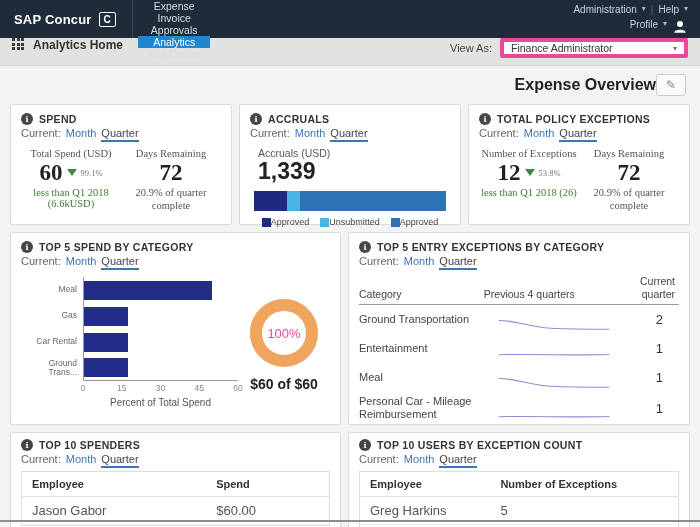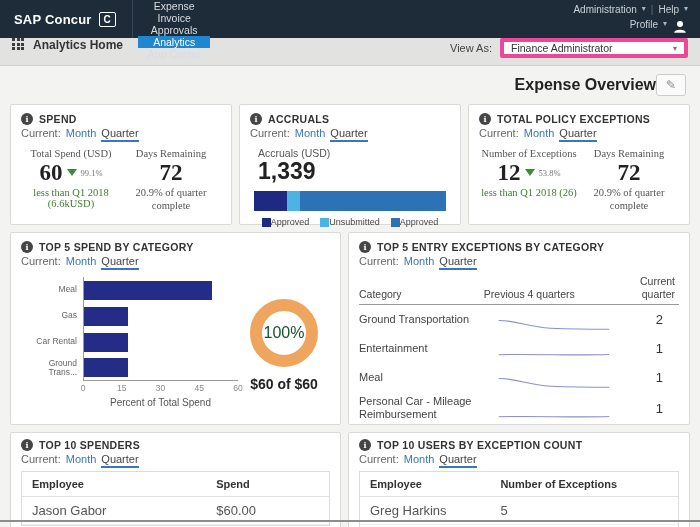--- a/index.html
+++ b/index.html
@@ -78,21 +78,21 @@
   .bar-label { font-size:8.5px; color:#666; text-align:right; padding-right:6px; line-height:1.1; }
   .bar-track { height:100%; display:flex; align-items:center; }
   .hbar { height:19px; background:#232c87; }
   .bar-plot { border-left:1px solid #999; border-bottom:1px solid #999; }
   .ticks { position:relative; height:11px; margin-left:62px; margin-top:2px; }
   .ticks span { position:absolute; transform:translateX(-50%); font-size:8.5px; color:#888; }
   .xlabel { font-size:10px; color:#555; text-align:center; margin:3px 0 0 62px; }
 
   .donut-col { width:92px; display:flex; flex-direction:column; align-items:center; justify-content:center; padding-top:6px; }
   .donut { width:68px; height:68px; border:12px solid #f0a55f; border-radius:50%; display:flex; align-items:center; justify-content:center; }
-  .donut-center { font-size:16px; color:#14532d; }
+  .donut-center { font-size:13px; color:#ec4899; }
   .donut-sub { font-size:14px; font-weight:bold; color:#222; margin-top:9px; }
 
   
   .exc-table { margin-top:8px; }
   .exc-head { display:grid; grid-template-columns:39% 43% 18%; border-bottom:1px solid #999; padding-bottom:4px; align-items:end; }
   .exc-head .h { font-size:10.5px; color:#444; }
   .exc-head .h3 { text-align:right; padding-right:4px; line-height:1.2; }
   .exc-row { display:grid; grid-template-columns:39% 43% 18%; align-items:center; min-height:29px; }
   .exc-cat { font-size:11px; color:#444; line-height:1.2; padding:3px 6px 3px 0; }
   .exc-spark { align-self:end; padding-bottom:3px; }

